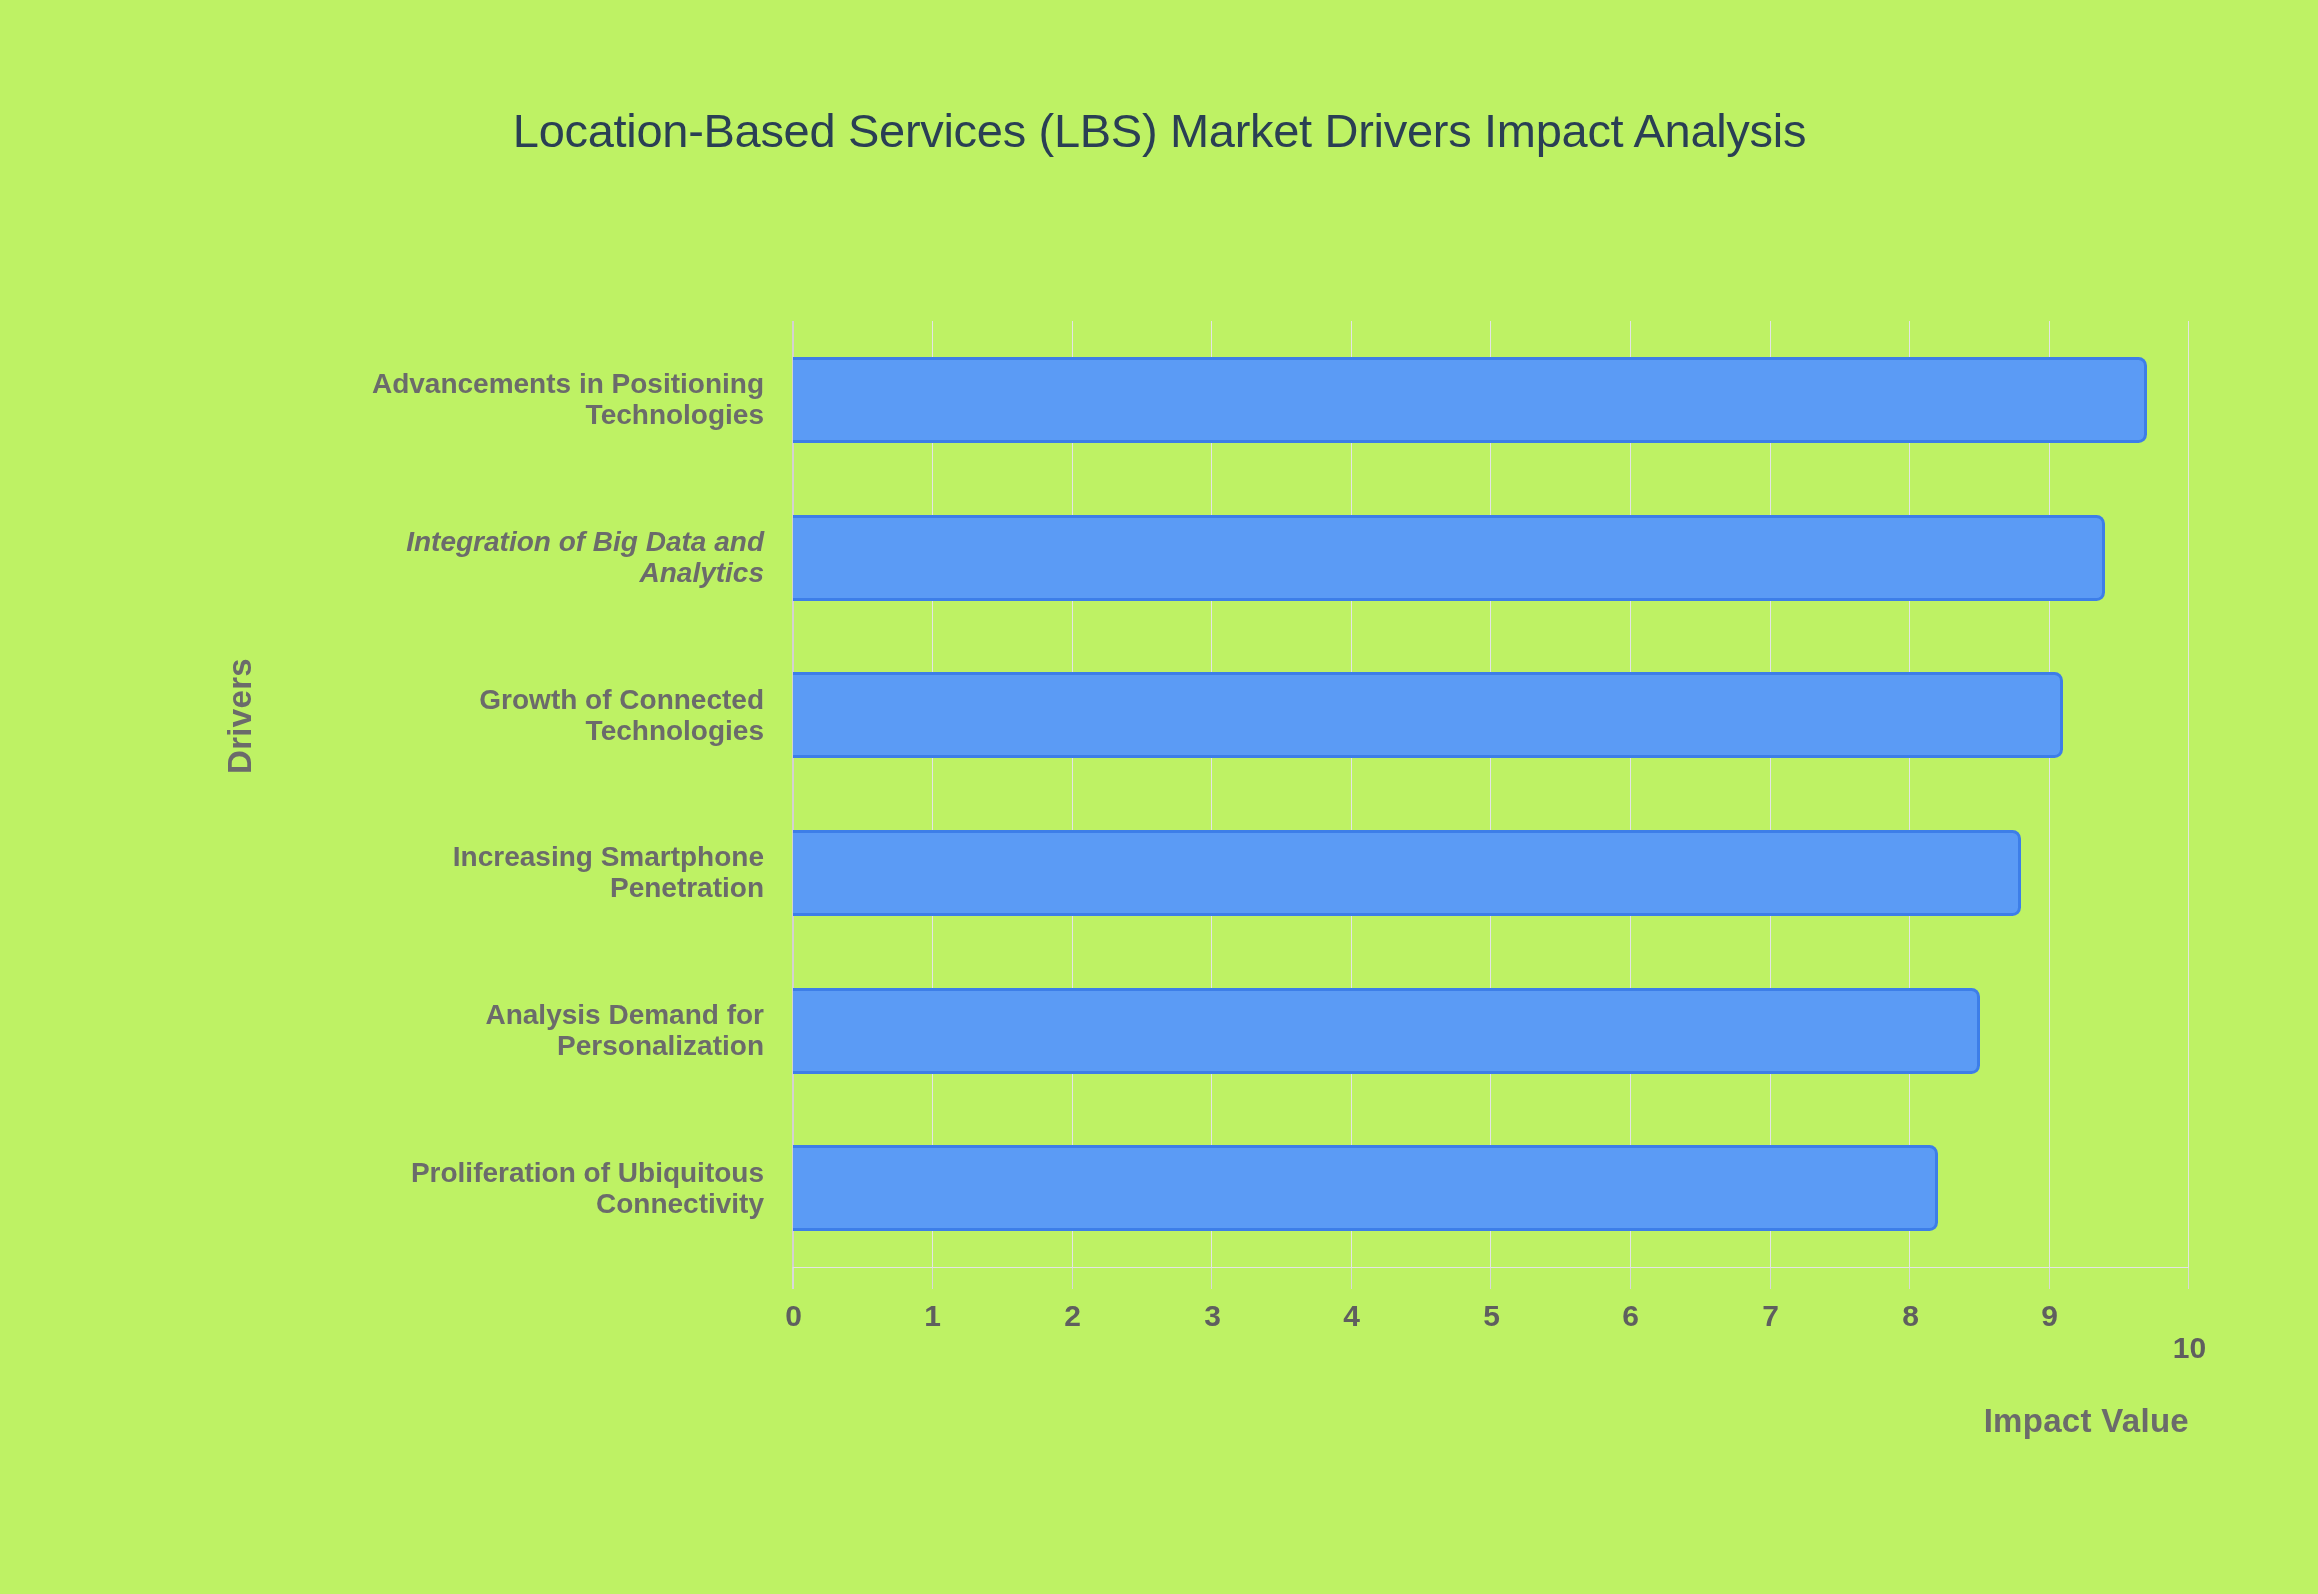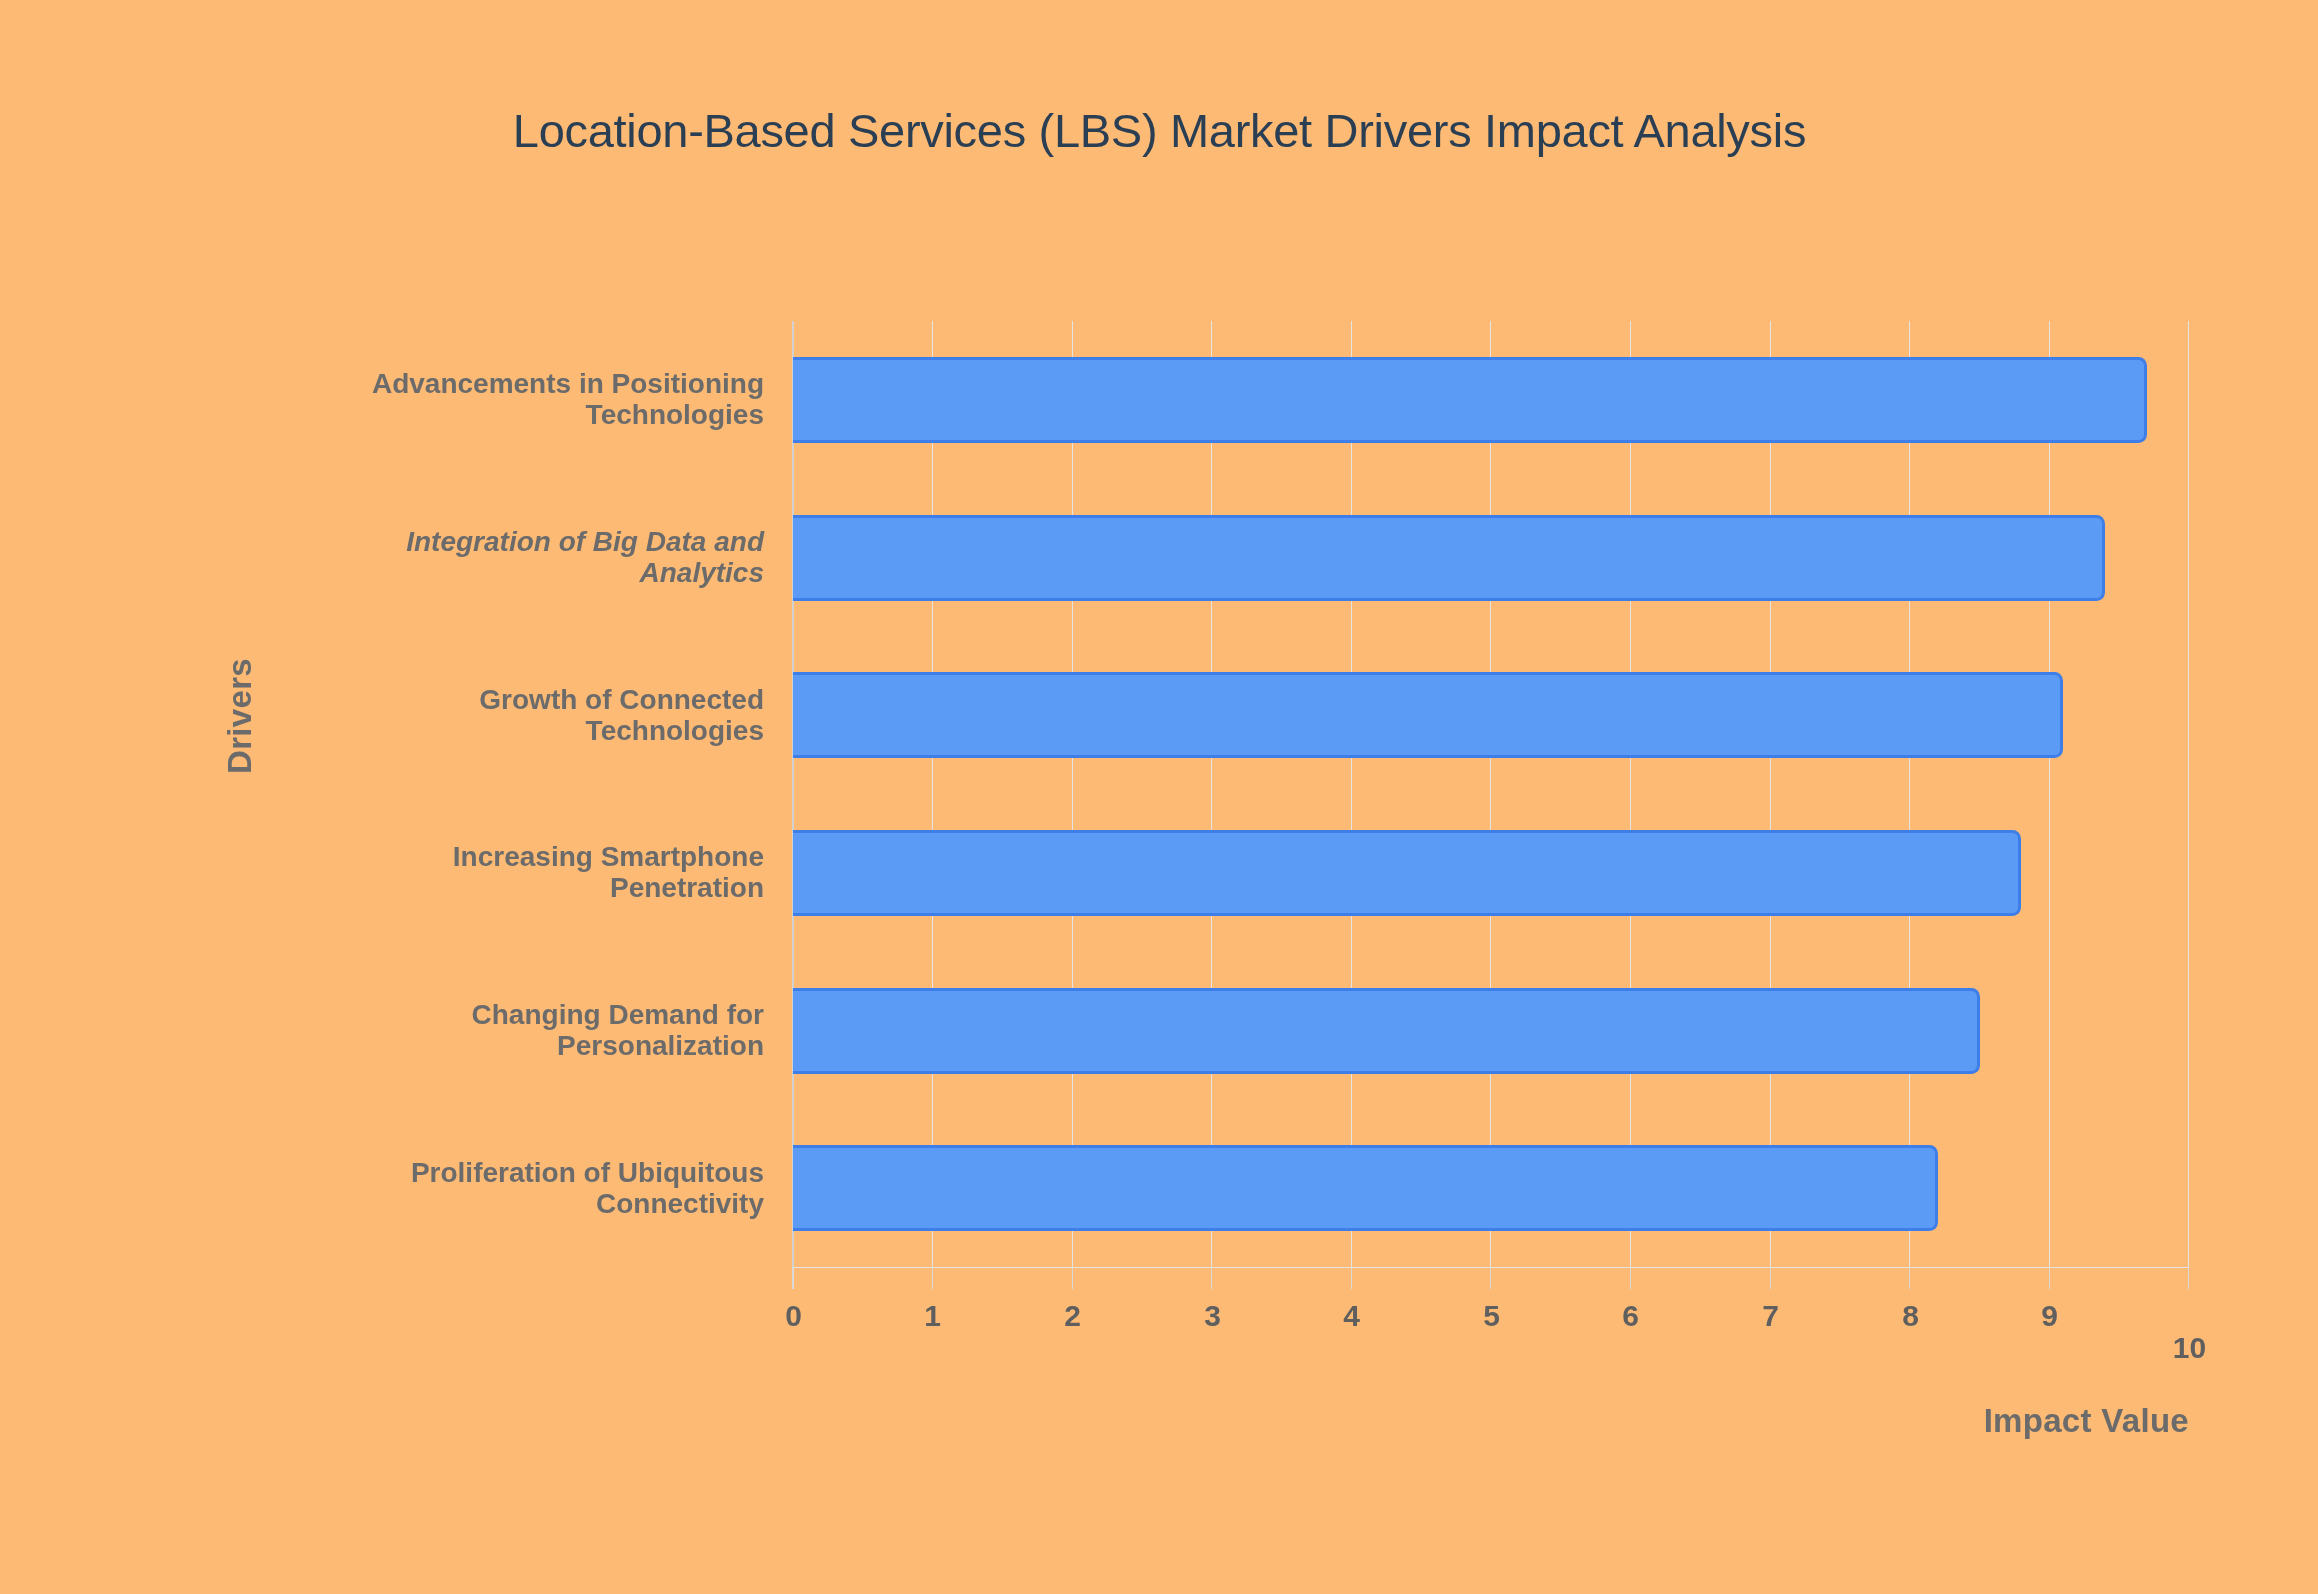--- a/index.html
+++ b/index.html
@@ -12,21 +12,21 @@
     height: 1594px;
     font-family: "Liberation Sans", sans-serif;
     -webkit-font-smoothing: antialiased;
     overflow: hidden;
   }
 
   #chart-root {
     position: relative;
     width: 2319px;
     height: 1594px;
-    background: #fdba74;
+    background: #bef264;
   }
 
   
   #chart-title {
     position: absolute;
     left: 0;
     top: 107px;
     width: 2319px;
     text-align: center;
     font-size: 47px;
@@ -205,21 +205,21 @@
 
   <div id="ycat-layer">
       <div class="ycat-label" style="top: 368px;">Advancements in Positioning
 Technologies</div>
       <div class="ycat-label" style="top: 526px; font-style: italic;">Integration of Big Data and
 Analytics</div>
       <div class="ycat-label" style="top: 684px;">Growth of Connected
 Technologies</div>
       <div class="ycat-label" style="top: 841px;">Increasing Smartphone
 Penetration</div>
-      <div class="ycat-label" style="top: 999px;">Changing Demand for
+      <div class="ycat-label" style="top: 999px;">Analysis Demand for
 Personalization</div>
       <div class="ycat-label" style="top: 1157px;">Proliferation of Ubiquitous
 Connectivity</div>
     </div>
 
   <div id="xtick-layer">
       <div class="xtick-label" style="left: 793px;">0</div>
       <div class="xtick-label" style="left: 932px;">1</div>
       <div class="xtick-label" style="left: 1072px;">2</div>
       <div class="xtick-label" style="left: 1212px;">3</div>

